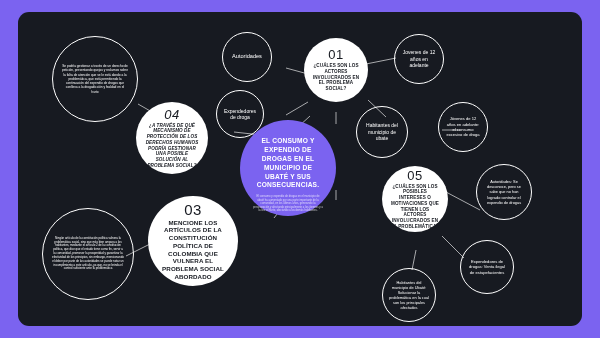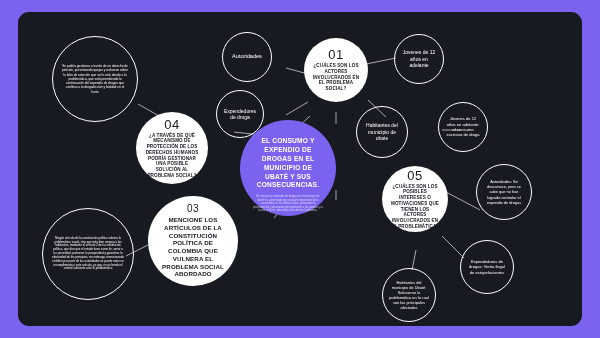--- a/index.html
+++ b/index.html
@@ -89,25 +89,25 @@
     <div class="num">01</div>
     <div class="qtext">¿CUÁLES SON LOS ACTORES INVOLUCRADOS EN EL PROBLEMA SOCIAL?</div>
   </div>
 
   <div class="node q" style="left:364px;top:154px;width:66px;height:66px;">
     <div class="num">05</div>
     <div class="qtext">¿CUÁLES SON LOS POSIBLES INTERESES O MOTIVACIONES QUE TIENEN LOS ACTORES INVOLUCRADOS EN LA PROBLEMÁTICA?</div>
   </div>
 
   <div class="node q" style="left:130px;top:184px;width:90px;height:90px;">
-    <div class="num" style="font-size:10px;">03</div>
+    <div class="num" style="font-size:15px;">03</div>
     <div class="qtext" style="font-size:6.2px;">MENCIONE LOS ARTÍCULOS DE LA CONSTITUCIÓN POLÍTICA DE COLOMBIA QUE VULNERA EL PROBLEMA SOCIAL ABORDADO</div>
   </div>
 
-  <div class="node q" style="left:118px;top:100px;width:72px;height:72px;">
+  <div class="node q" style="left:118px;top:90px;width:72px;height:72px;font-style:italic;">
     <div class="num">04</div>
     <div class="qtext">¿A TRAVÉS DE QUÉ MECANISMO DE PROTECCIÓN DE LOS DERECHOS HUMANOS PODRÍA GESTIONAR UNA POSIBLE SOLUCIÓN AL PROBLEMA SOCIAL?</div>
   </div>
 
   <div class="node" style="left:204px;top:20px;width:50px;height:50px;">
     <div class="leaf big">Autoridades</div>
   </div>
 
   <div class="node" style="left:198px;top:78px;width:48px;height:48px;">
     <div class="leaf">Expendedores de droga</div>

